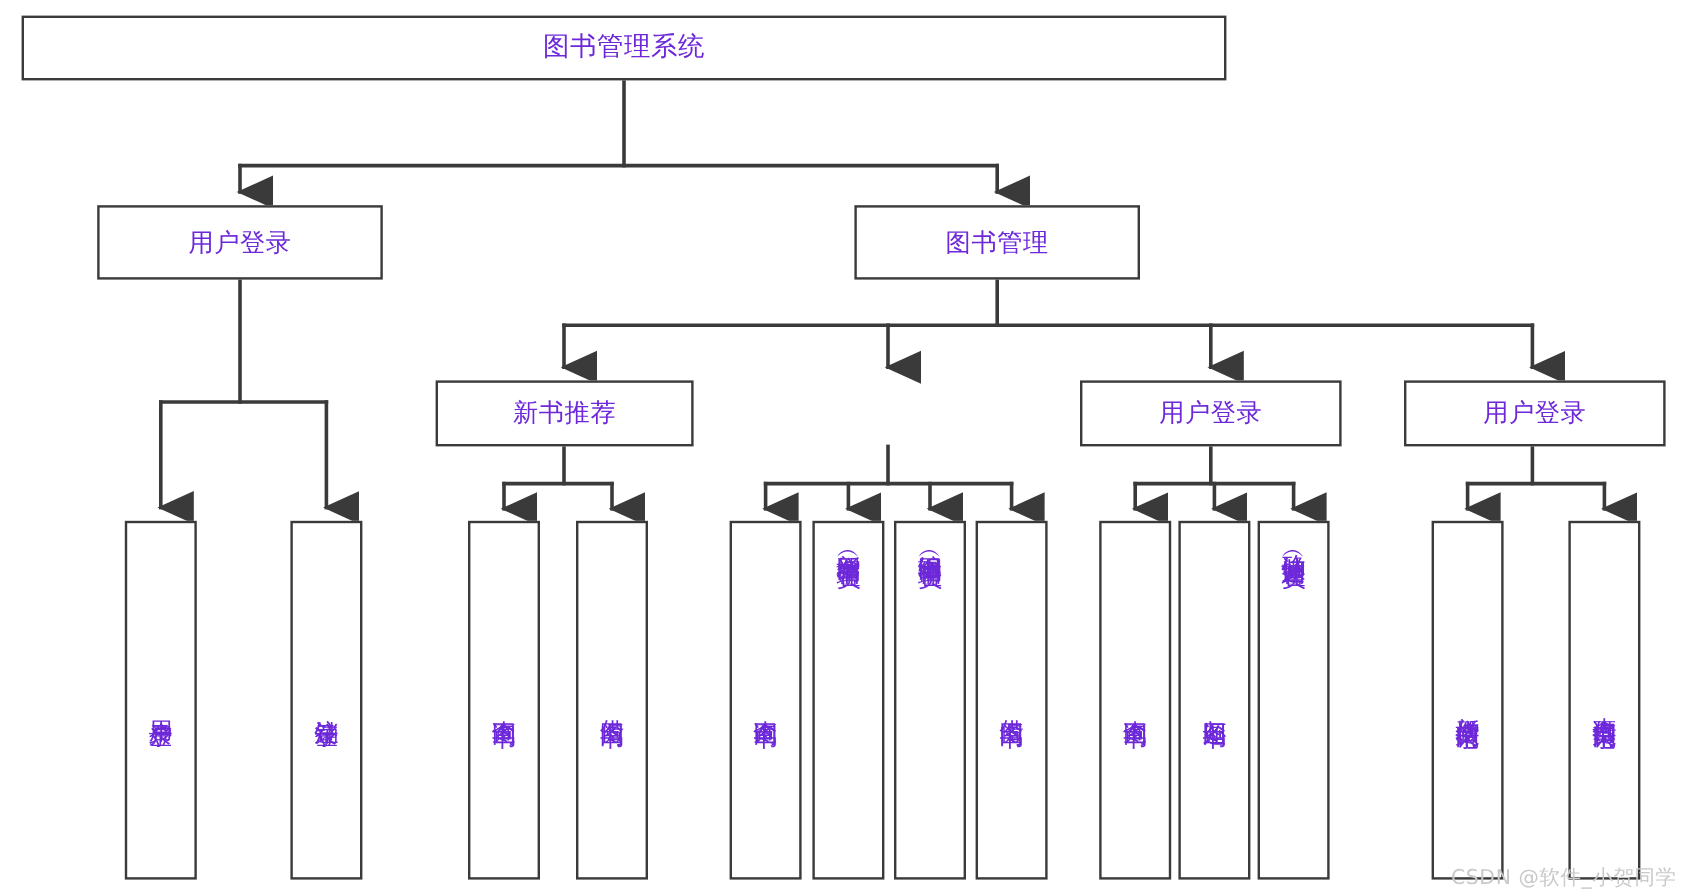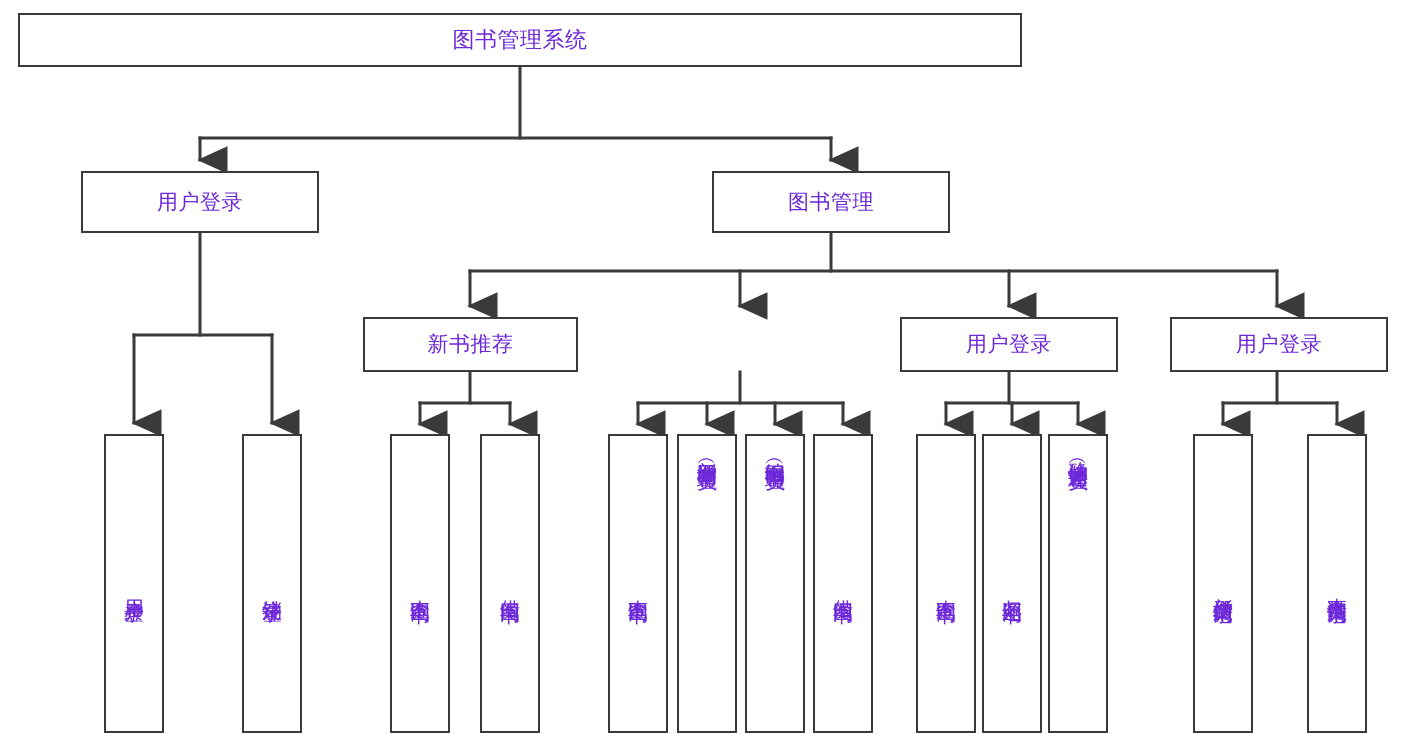--- a/index.html
+++ b/index.html
@@ -210,13 +210,14 @@
     <div class="leaf-inner">
         <span class="label">新增借阅记录</span>
       </div>
   </div>
   <div class="node leaf" style="left: 1307px; top: 434px; width: 60px; height: 299px;">
     <div class="leaf-inner">
         <span class="label">查询借阅记录</span>
       </div>
   </div>
 
+  <div id="watermark">CSDN @软件_小贺同学</div>
 </div>
 
 </body></html>

